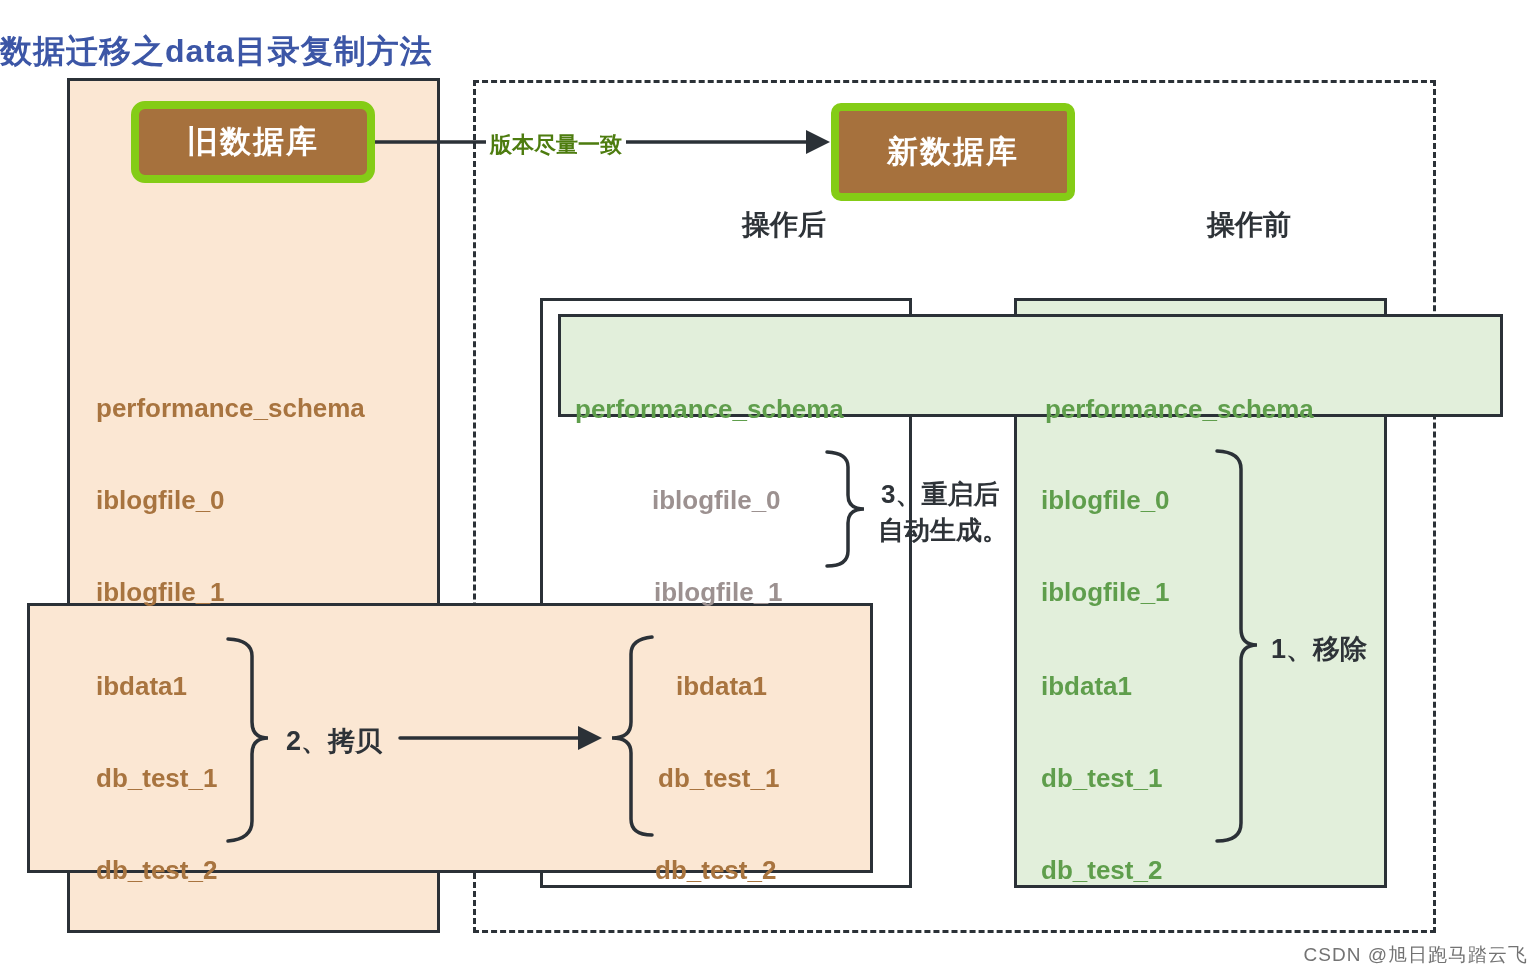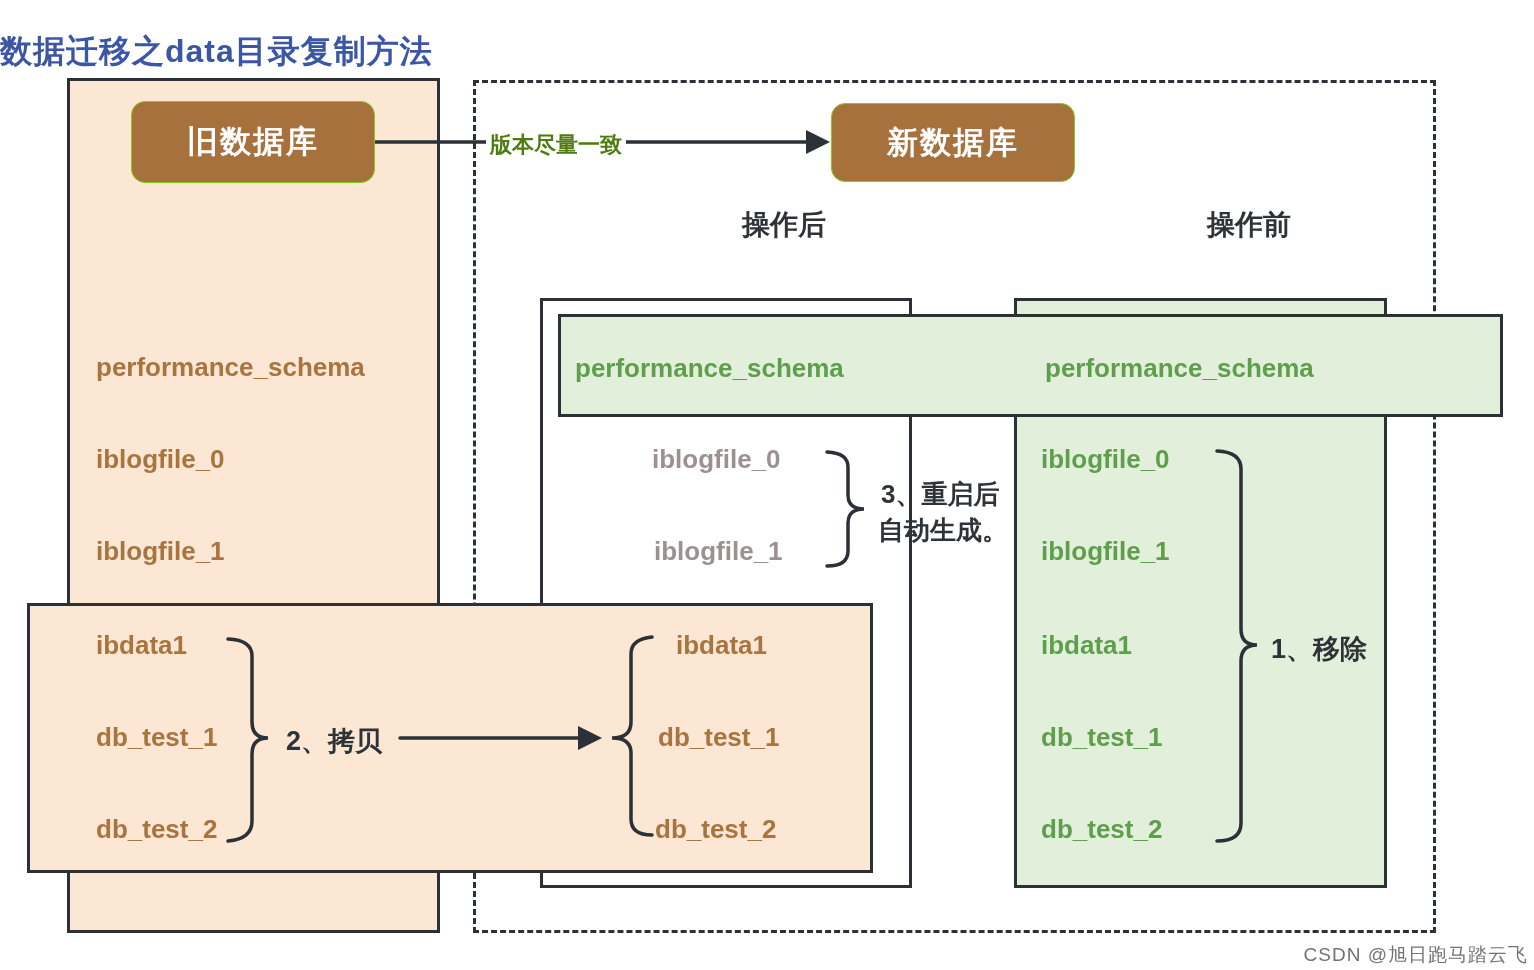--- a/index.html
+++ b/index.html
@@ -1,32 +1,32 @@
 <!DOCTYPE html>
 <html><head>
 <meta charset="utf-8">
 <style>
   html,body{margin:0;padding:0;background:#ffffff;}
   .canvas{position:relative;width:1534px;height:970px;background:#ffffff;overflow:hidden;
           font-family:"Liberation Sans",sans-serif;}
   .box{position:absolute;border:3px solid #2b3137;box-sizing:border-box;}
   .txt{position:absolute;z-index:7;white-space:nowrap;}
-  .file{position:absolute;z-index:7;font-size:26px;font-weight:600;white-space:nowrap;line-height:1;}
+  .file{position:absolute;z-index:7;font-size:26px;font-weight:600;white-space:nowrap;line-height:1;margin-top:41px;}
   .brown{color:#a8743f;}
   .green{color:#5f9e4c;}
   .gray{color:#9c9190;}
   .title{top:30px;left:0;width:1460px;text-align:left;font-size:32px;font-weight:700;color:#3c56a6;letter-spacing:1px;}
   .leftcol{left:67px;top:78px;width:373px;height:855px;background:#fbe7d3;z-index:1;}
   .dashedbox{left:473px;top:80px;width:963px;height:853px;border-style:dashed;background:transparent;z-index:1;}
   .midbox{left:540px;top:298px;width:372px;height:590px;background:#ffffff;z-index:2;}
   .rightbox{left:1014px;top:298px;width:373px;height:590px;background:#e2efdb;z-index:2;}
   .bigbox{left:27px;top:603px;width:846px;height:270px;background:#fbe7d3;z-index:3;}
   .greenbar{left:558px;top:314px;width:945px;height:103px;background:#e2efdb;z-index:4;}
   .greenbar .file{top:38px;}
-  .dbbtn{position:absolute;z-index:7;background:#a6713d;border:1px solid #84cc16;border-radius:14px;
+  .dbbtn{position:absolute;z-index:7;background:#a6713d;border:8px solid #84cc16;border-radius:14px;
          color:#ffffff;font-size:31px;font-weight:700;letter-spacing:2px;
          display:flex;align-items:center;justify-content:center;box-sizing:border-box;}
   .seclabel{font-size:28px;font-weight:700;color:#2e3338;width:200px;text-align:right;}
   .note{font-size:27px;font-weight:700;color:#2e3338;}
   .rednote{left:486px;top:130px;font-size:22px;font-weight:700;color:#4d7c0f;background:#ffffff;padding:0 4px;}
   .overlay{position:absolute;left:0;top:0;width:1534px;height:970px;z-index:6;pointer-events:none;}
   .watermark{top:942px;right:6px;font-size:19px;color:#737373;letter-spacing:1px;}
 </style>
 </head>
 <body>
@@ -55,21 +55,21 @@
     </g>
     <g fill="#2b3137" stroke="none">
       <path d="M806 130 L830 142 L806 154 Z"></path>
       <path d="M578 726 L602 738 L578 750 Z"></path>
     </g>
   </svg>
 
   <div class="txt title">数据迁移之data目录复制方法</div>
 
   <div class="dbbtn" style="left:131px;top:101px;width:244px;height:82px;">旧数据库</div>
-  <div class="dbbtn" style="left:831px;top:103px;width:244px;height:79px;">新数据库</div>
+  <div class="dbbtn" style="left:831px;top:103px;width:244px;height:98px;border-radius:10px;">新数据库</div>
 
   <div class="txt rednote">版本尽量一致</div>
   <div class="txt seclabel" style="left:626px;top:206px;">操作后</div>
   <div class="txt seclabel" style="left:1091px;top:206px;">操作前</div>
 
   <div class="file brown" style="left:96px;top:354px;">performance_schema</div>
   <div class="file brown" style="left:96px;top:446px;">iblogfile_0</div>
   <div class="file brown" style="left:96px;top:538px;">iblogfile_1</div>
 
   <div class="file brown" style="left:96px;top:632px;">ibdata1</div>

